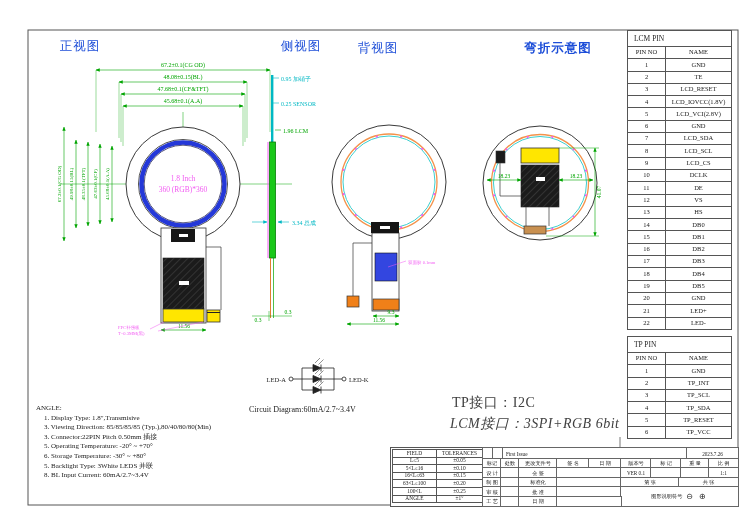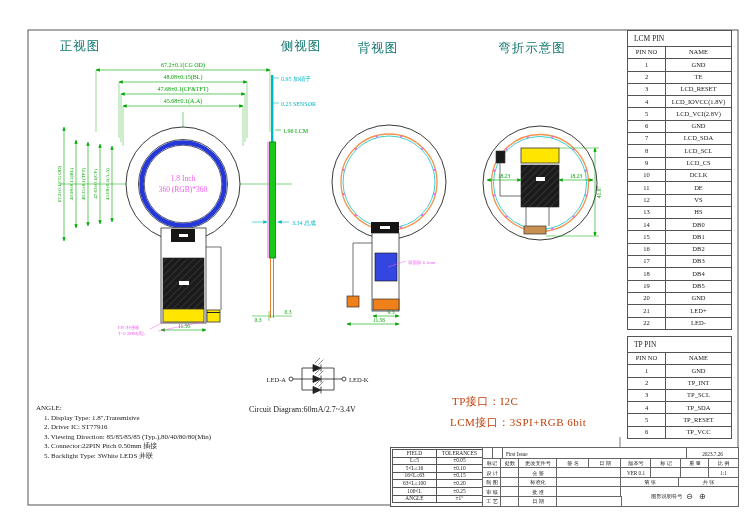--- a/index.html
+++ b/index.html
@@ -1,29 +1,29 @@
 <!DOCTYPE html>
 <html><head>
 <meta charset="utf-8">
 <style>
   html,body{margin:0;padding:0;background:#e8e8e8;}
   .page{position:relative;width:750px;height:527px;background:#ffffff;overflow:hidden;
         font-family:"Liberation Serif",serif;color:#333;}
   .abs{position:absolute;}
-  .view-title{font-size:12.5px;color:#0f766e;text-align:center;letter-spacing:1px;}
+  .view-title{font-size:12.5px;color:#1d4ed8;text-align:center;letter-spacing:1px;}
   .pin-table{border-collapse:collapse;table-layout:fixed;background:#fff;}
   .pin-table td,.pin-table th{border:1px solid #555;font-weight:normal;
         font-size:6.5px;text-align:center;padding:0;height:11.3px;line-height:1;color:#222;overflow:hidden;white-space:nowrap;}
   .pin-table .tbl-title{text-align:left;padding-left:6px;font-size:7.5px;height:15px;}
   .tol-table td,.tol-table th{height:6.6px;font-size:5.4px;}
   .tb-cell{position:absolute;border:0.7px solid #666;font-size:5.2px;color:#222;
         display:flex;align-items:center;justify-content:center;overflow:hidden;white-space:nowrap;background:#fff;}
   .tb-left{justify-content:flex-start;padding-left:3px;}
   .note-box{font-size:7px;line-height:9.6px;color:#222;white-space:nowrap;}
-  .iface{font-size:11px;color:#c2410c;letter-spacing:0.5px;white-space:nowrap;}
+  .iface{font-size:14px;color:#404040;letter-spacing:0.5px;white-space:nowrap;}
   svg{display:block;}
   .svgtext{font-family:"Liberation Serif",serif;}
 </style>
 </head>
 <body>
 
 <div class="page">
 
   <svg class="abs" style="left:0;top:0;" width="750" height="527" viewBox="0 0 750 527">
     <defs>
@@ -226,21 +226,21 @@
       <text class="svgtext" x="349" y="381.5" font-size="6.5" fill="#222" stroke="none">LED-K</text>
       <text class="svgtext" x="249" y="412" font-size="8" fill="#222" stroke="none">Circuit Diagram:60mA/2.7~3.4V</text>
     </g>
 
     <line x1="620" y1="437" x2="620" y2="447" stroke="#555" stroke-width="0.8"></line>
   </svg>
 
   <div class="abs view-title" style="left:40px;top:38px;width:80px;">正视图</div>
   <div class="abs view-title" style="left:270px;top:38px;width:62px;">侧视图</div>
   <div class="abs view-title" style="left:347px;top:40px;width:62px;">背视图</div>
-  <div class="abs view-title" style="left:496px;top:40px;width:72px;">弯折示意图</div>
+  <div class="abs view-title" style="left:522px;top:40px;width:72px;font-weight:bold;">弯折示意图</div>
 
   <table class="pin-table abs" style="left:627px;top:30px;width:104px;">
     <colgroup>
         <col style="width:38px">
         <col style="width:66px">
       </colgroup>
     <thead>
       <tr>
           <th class="tbl-title" colspan="2">LCM PIN</th>
         </tr>
@@ -377,30 +377,32 @@
           <td>TP_RESET</td>
         </tr>
         <tr>
           <td>6</td>
           <td>TP_VCC</td>
         </tr>
       </tbody>
   </table>
 
   <div class="abs iface" style="left:452px;top:394px;">TP接口：I2C</div>
-  <div class="abs iface" style="left:450px;top:415px;">LCM接口：3SPI+RGB 6bit</div>
+  <div class="abs iface" style="left:450px;top:415px;font-style:italic;">LCM接口：3SPI+RGB 6bit</div>
 
   <div class="abs note-box" style="left:36px;top:404px;width:340px;">
     <div>ANGLE:</div>
     <div id="note-items" style="padding-left:8px;">
         <div>1. Display Type: 1.8",Transmisive</div>
-        <div>2. Driver IC: ST77916</div>
         <div>3. Viewing Direction: 85/85/85/85 (Typ.),80/40/80/80(Min)</div>
         <div>3. Connector:22PIN Pitch 0.50mm 插接</div>
+        <div>5. Operating Temperature: -20° ~  +70°</div>
+        <div>6. Storage Temperature: -30° ~  +80°</div>
         <div>5. Backlight Type: 3White LEDS 并联</div>
+        <div>8. BL Input Current: 60mA/2.7~3.4V</div>
       </div>
   </div>
 
   <div class="abs" style="left:390px;top:447px;width:347px;height:58px;border:0.9px solid #555;background:#fff;"></div>
 
   <table class="pin-table tol-table abs" style="left:392px;top:449px;width:90px;">
     <colgroup>
         <col style="width:44px">
         <col style="width:46px">
       </colgroup>

